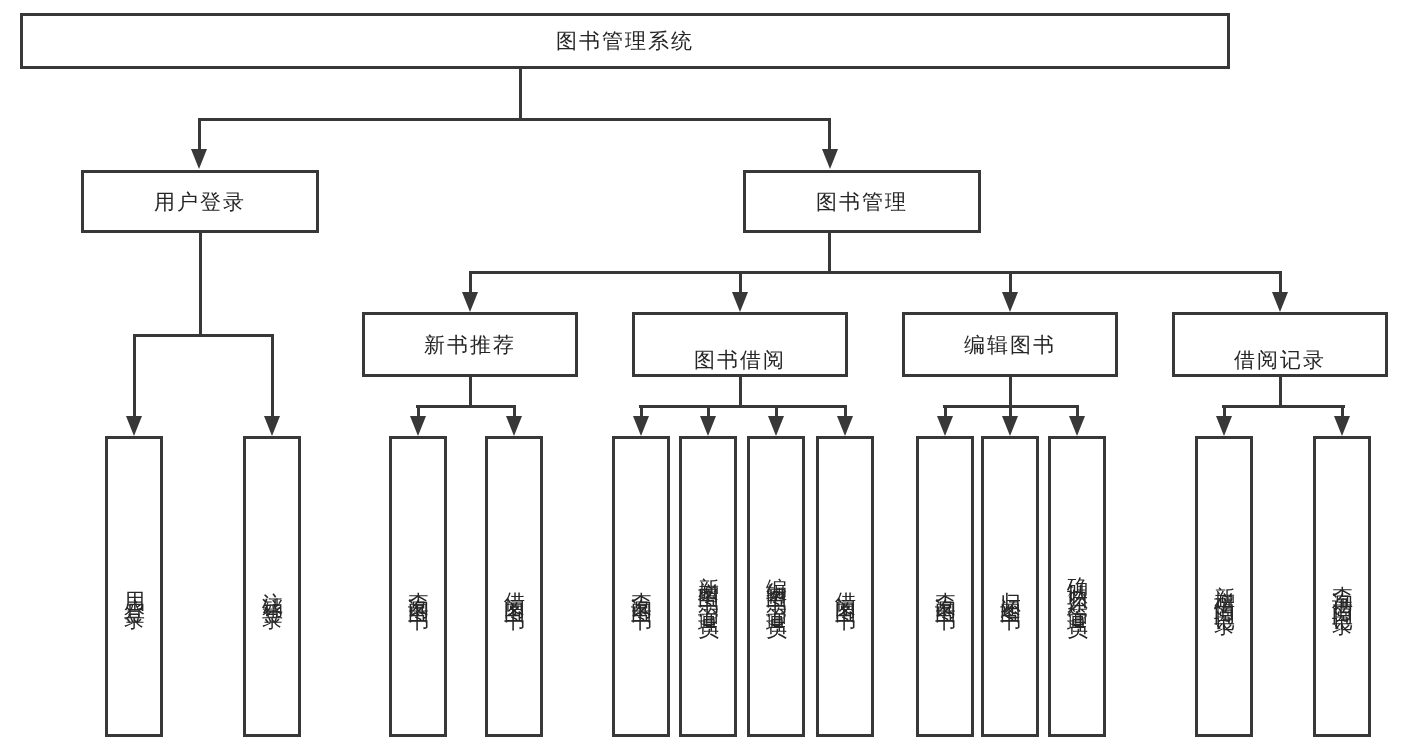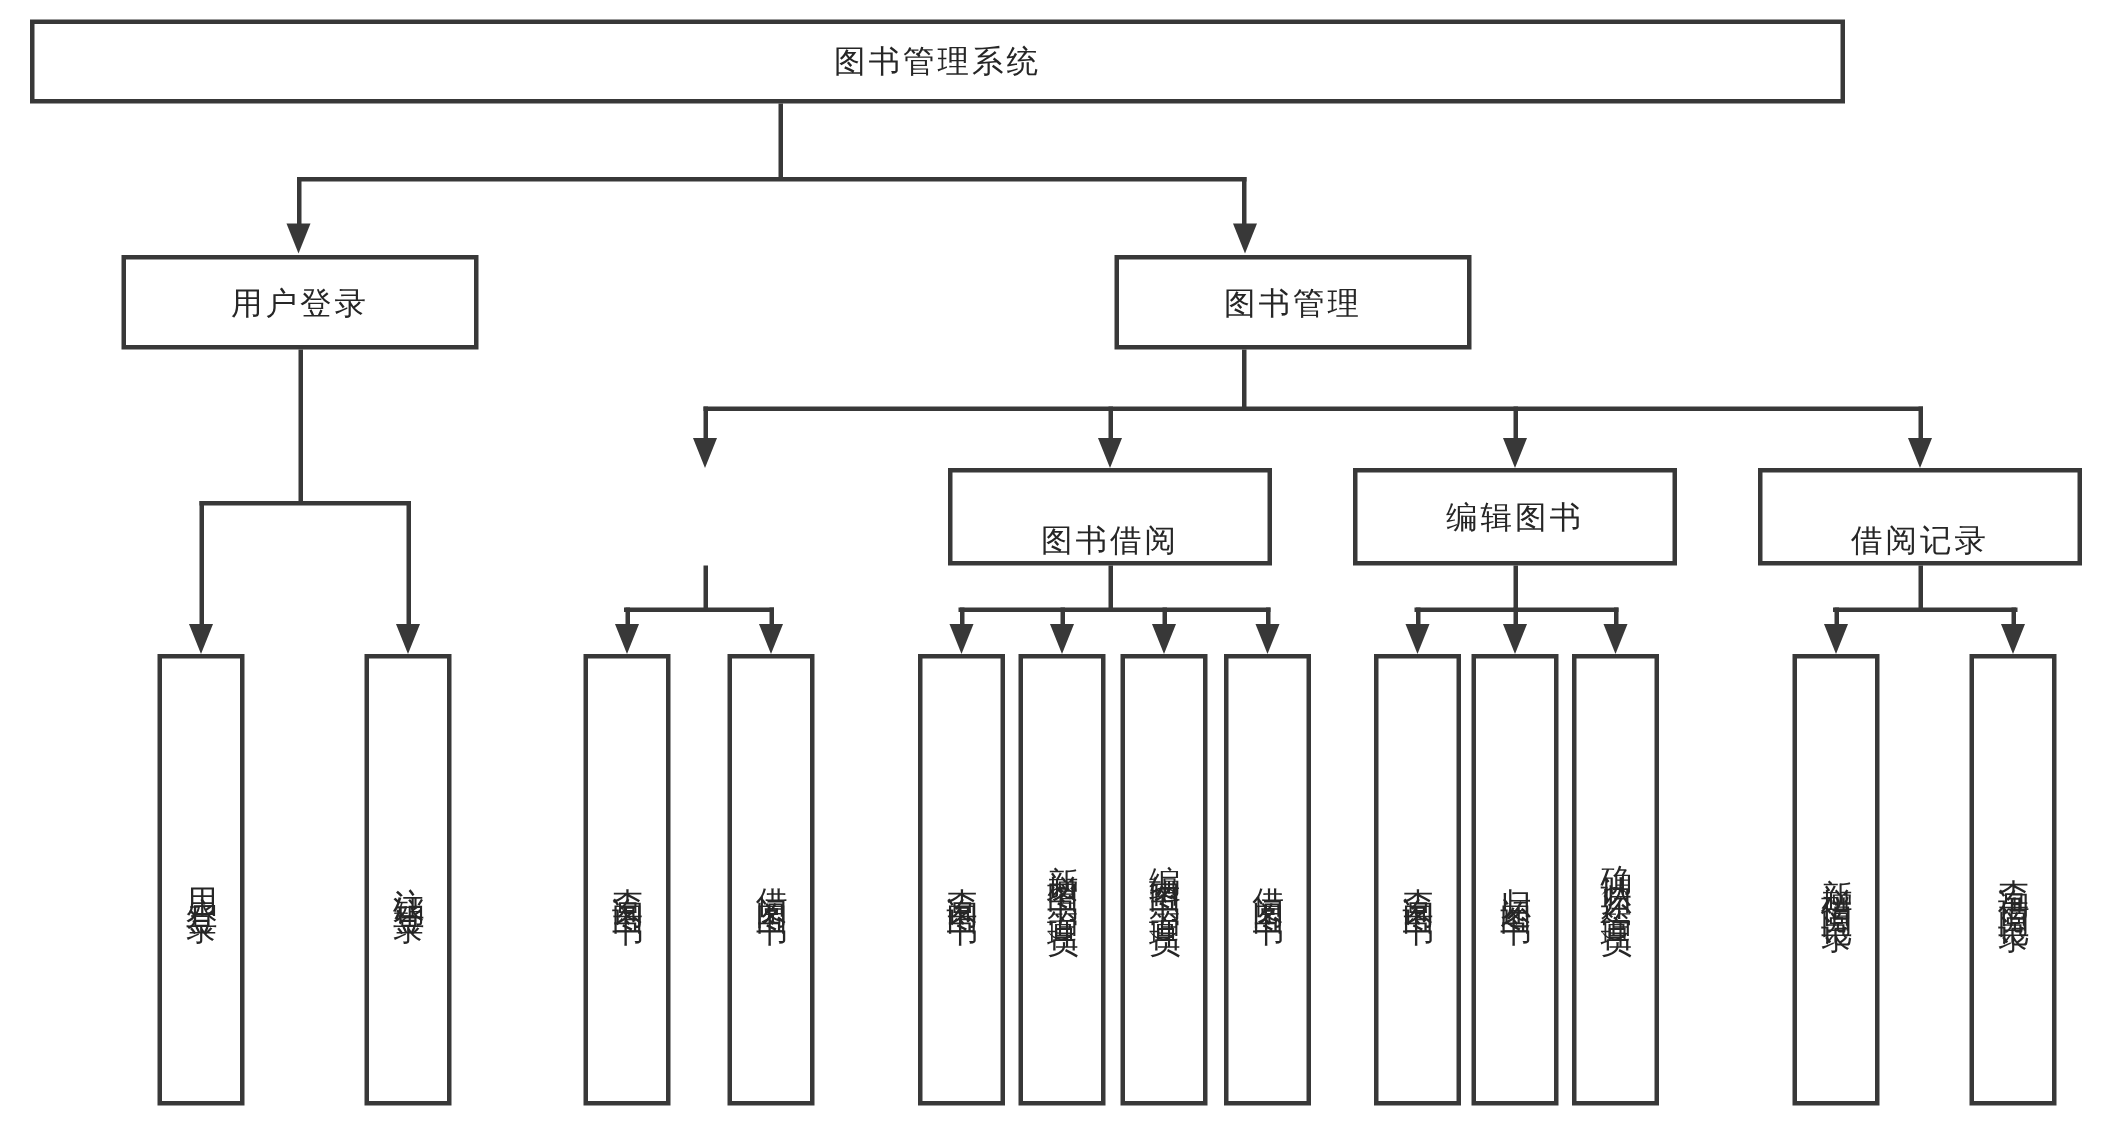--- a/index.html
+++ b/index.html
@@ -93,20 +93,23 @@
     <div class="line" style="left:469px; top:271px; width:3px; height:23px;"></div>
     <div class="arrow" style="left:462px; top:292px;"></div>
     <div class="line" style="left:739px; top:271px; width:3px; height:23px;"></div>
     <div class="arrow" style="left:732px; top:292px;"></div>
     <div class="line" style="left:1009px; top:271px; width:3px; height:23px;"></div>
     <div class="arrow" style="left:1002px; top:292px;"></div>
     <div class="line" style="left:1279px; top:271px; width:3px; height:23px;"></div>
     <div class="arrow" style="left:1272px; top:292px;"></div>
   </div>
 
+  <div class="box h-label" style="left:362px; top:312px; width:216px; height:65px;">
+    <span>新书推荐</span>
+  </div>
   <div class="box h-label" style="left:632px; top:312px; width:216px; height:65px;align-items:flex-end;">
     <span>图书借阅</span>
   </div>
   <div class="box h-label" style="left:902px; top:312px; width:216px; height:65px;">
     <span>编辑图书</span>
   </div>
   <div class="box h-label" style="left:1172px; top:312px; width:216px; height:65px;align-items:flex-end;">
     <span>借阅记录</span>
   </div>
 

